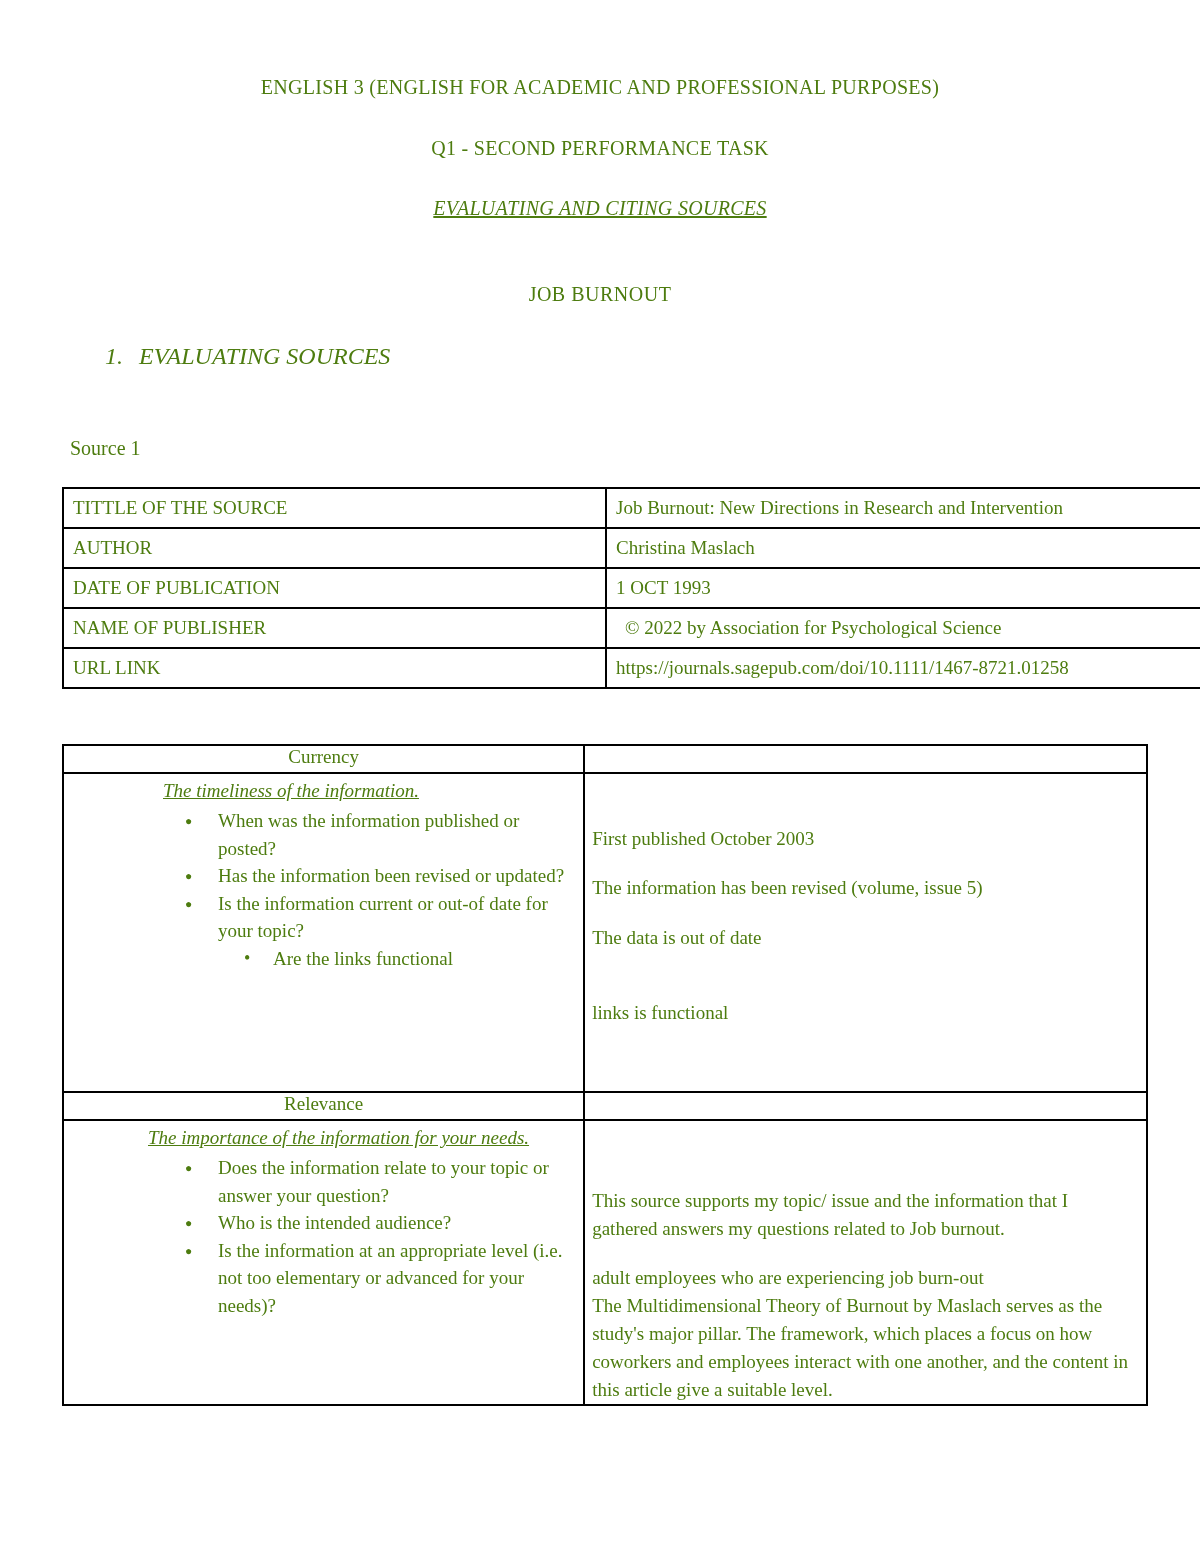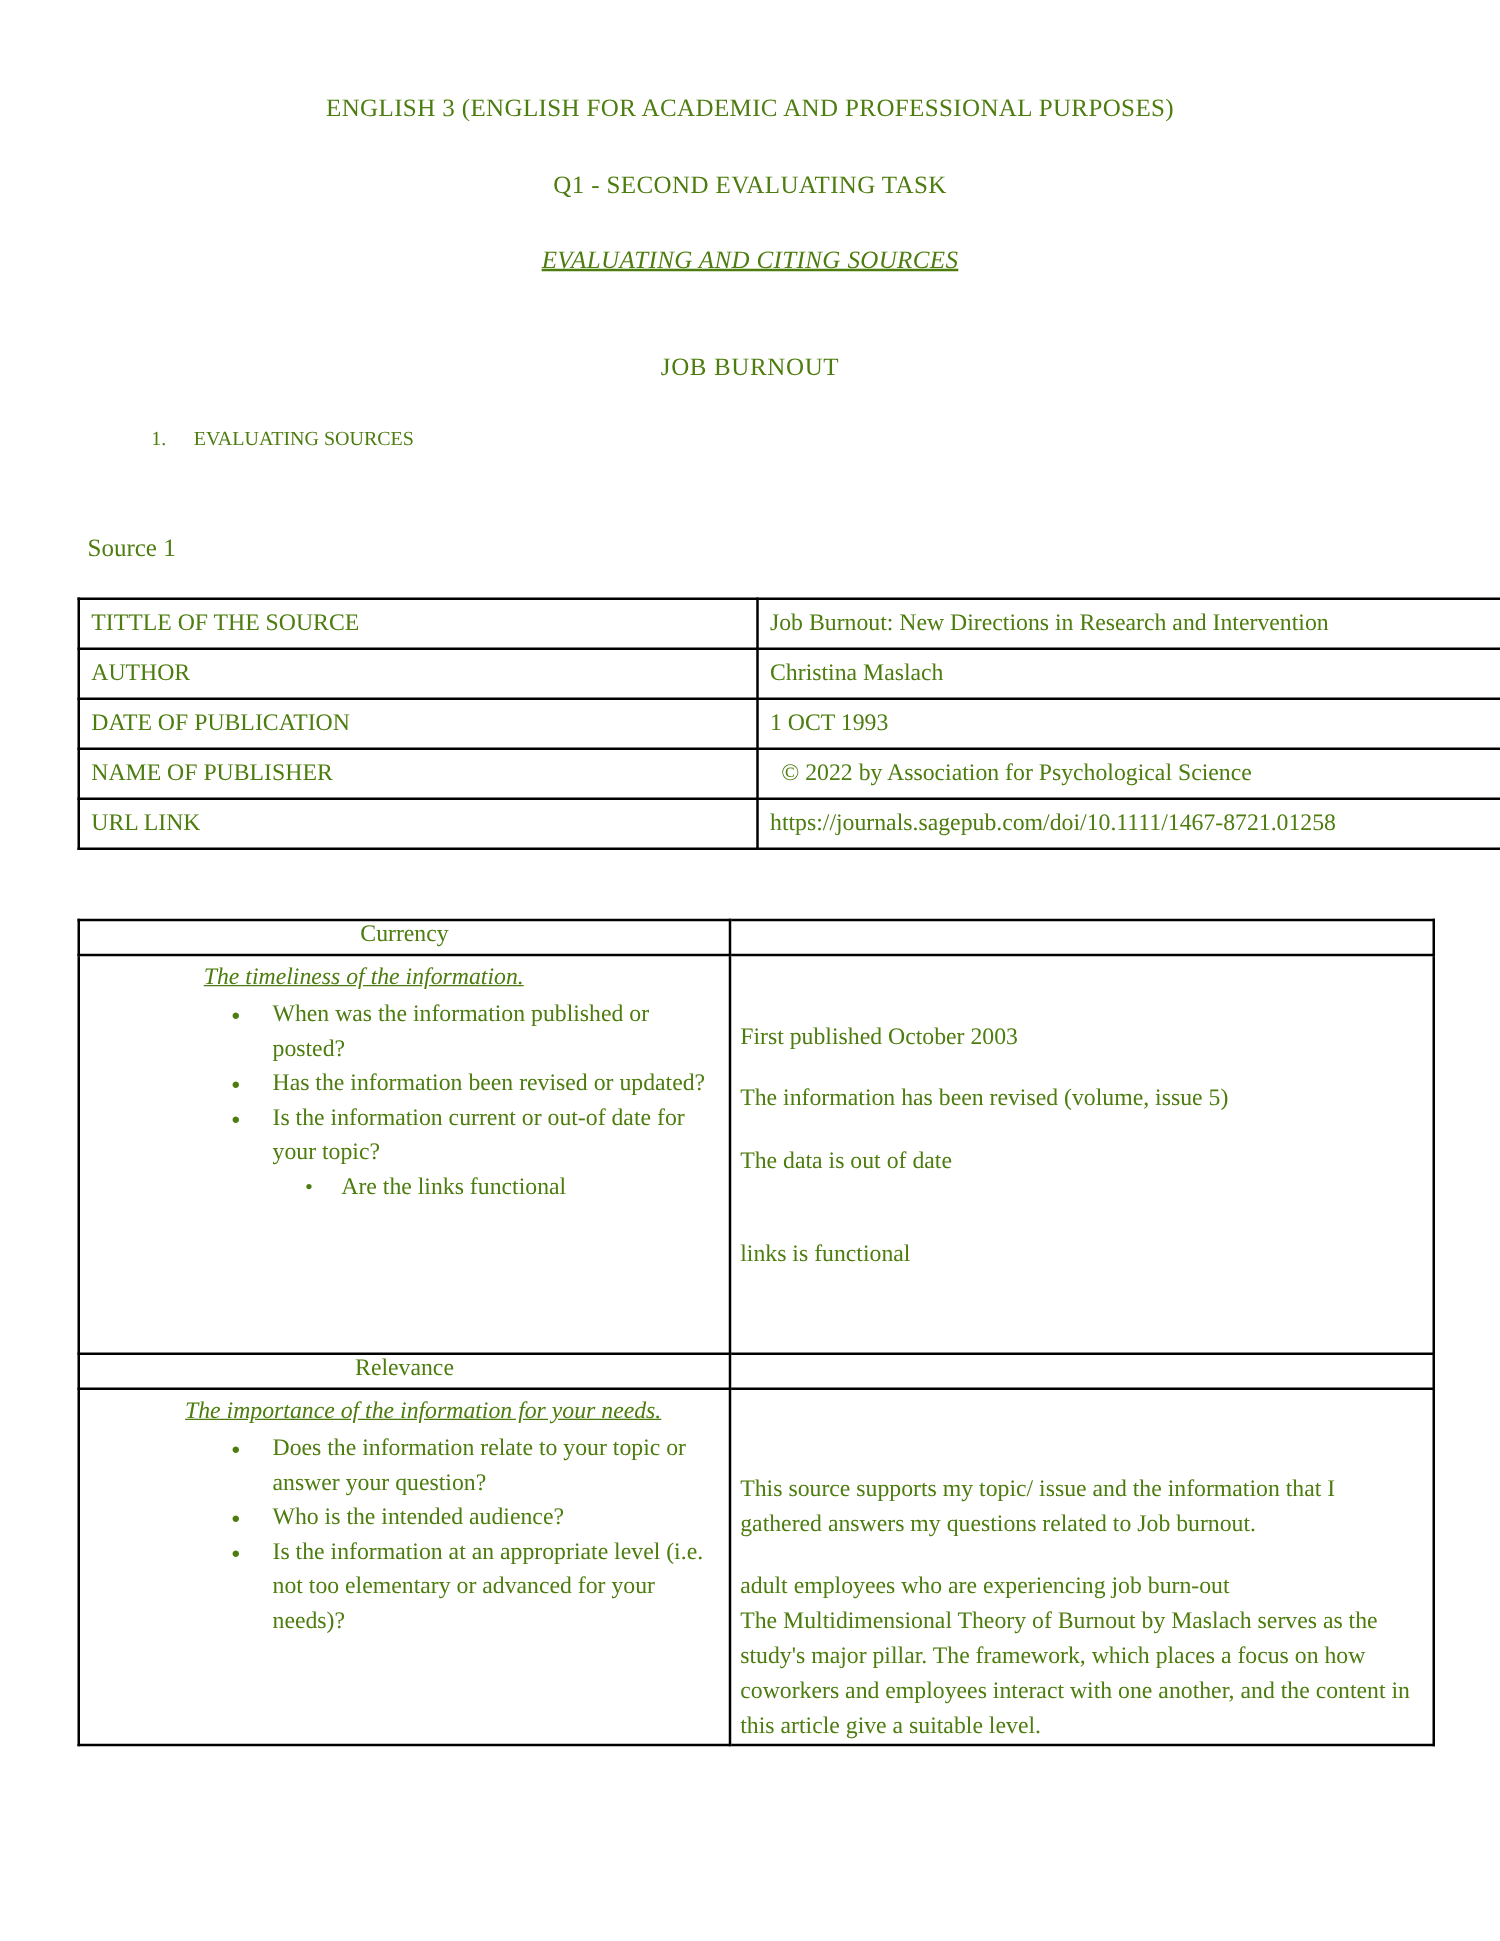--- a/index.html
+++ b/index.html
@@ -25,21 +25,21 @@
   }
   .h-line3 span { text-decoration: underline; }
   .name-date-row {
     display: flex; align-items: baseline;
     padding: 0 0 0 70px; margin: 0 0 67px 0; font-size: 20px;
   }
   .name-value { text-decoration: underline; margin-left: 7px; }
   .date-block { margin-left: auto; margin-right: 150px; }
   .date-label { margin-right: 7px; }
   .doc-title { font-size: 20px; margin: 0 0 37px 0; letter-spacing: 0.5px; }
-  .section-line { padding-left: 105px; margin: 0 0 67px 16px; font-size: 16px; }
+  .section-line { padding-left: 105px; margin: 0 0 67px 0; font-size: 24px; font-style: italic; }
   .section-number { display: inline-block; min-width: 34px; }
   .source-label { padding-left: 70px; margin: 0 0 27px 0; font-size: 20px; }
 
   table.src-table {
     border-collapse: collapse; table-layout: fixed;
     margin-left: 62px; width: 1086px;
   }
   table.src-table td {
     border: 2px solid #000;
     vertical-align: top;
@@ -97,21 +97,21 @@
   .rel-a1 { margin-top: 66px !important; }
   .rel-a2 { margin-top: 21px !important; }
   .rel-a3 { margin-top: 0 !important; }
 </style>
 </head>
 <body>
 
 <div class="page">
 
   <div class="center h-line1">ENGLISH 3 (ENGLISH FOR ACADEMIC AND PROFESSIONAL PURPOSES)</div>
-  <div class="center h-line2">Q1 - SECOND EVALUATING TASK</div>
+  <div class="center h-line2">Q1 - SECOND PERFORMANCE TASK</div>
   <div class="center h-line3"><span>EVALUATING AND CITING SOURCES</span></div>
 
 
   <div class="center doc-title">JOB BURNOUT</div>
 
   <div class="section-line">
     <span class="section-number">1.</span><span>EVALUATING SOURCES</span>
   </div>
 
   <div class="source-label">Source 1</div>

